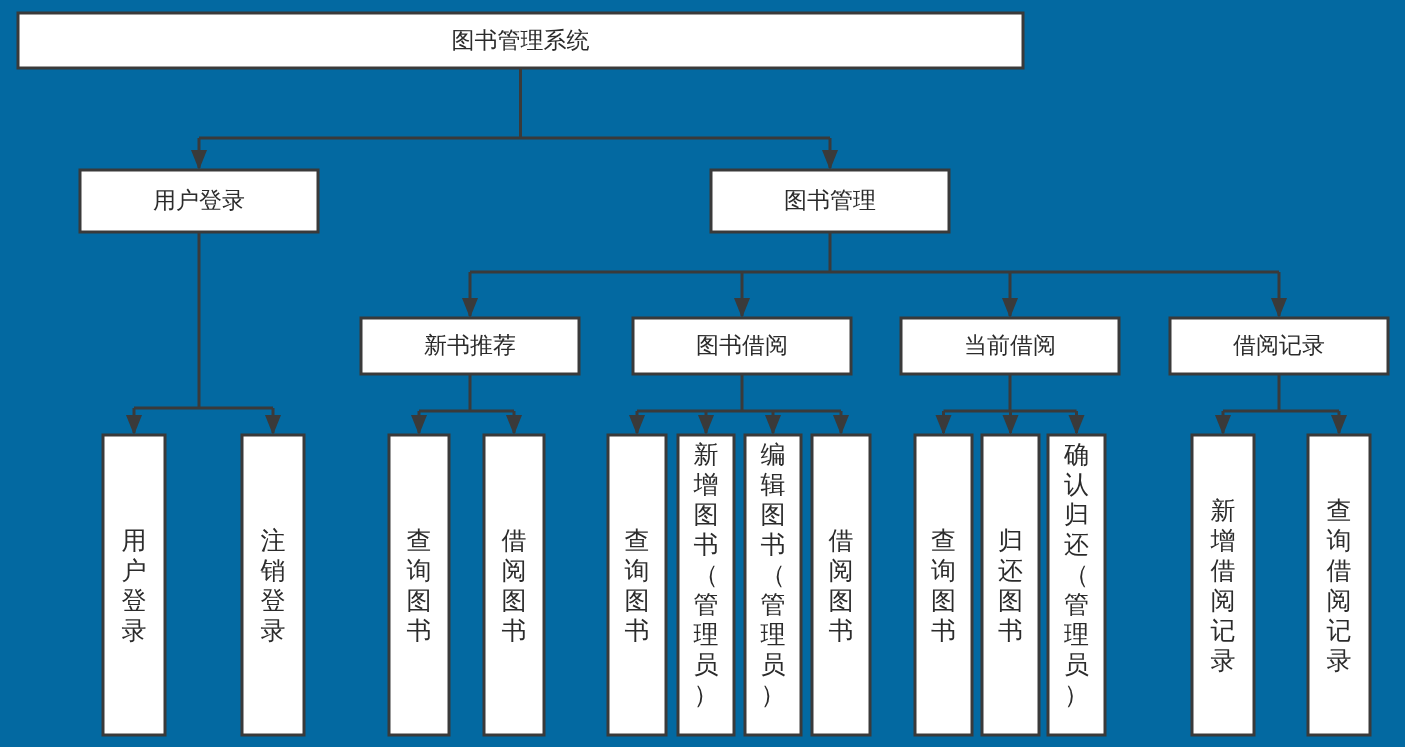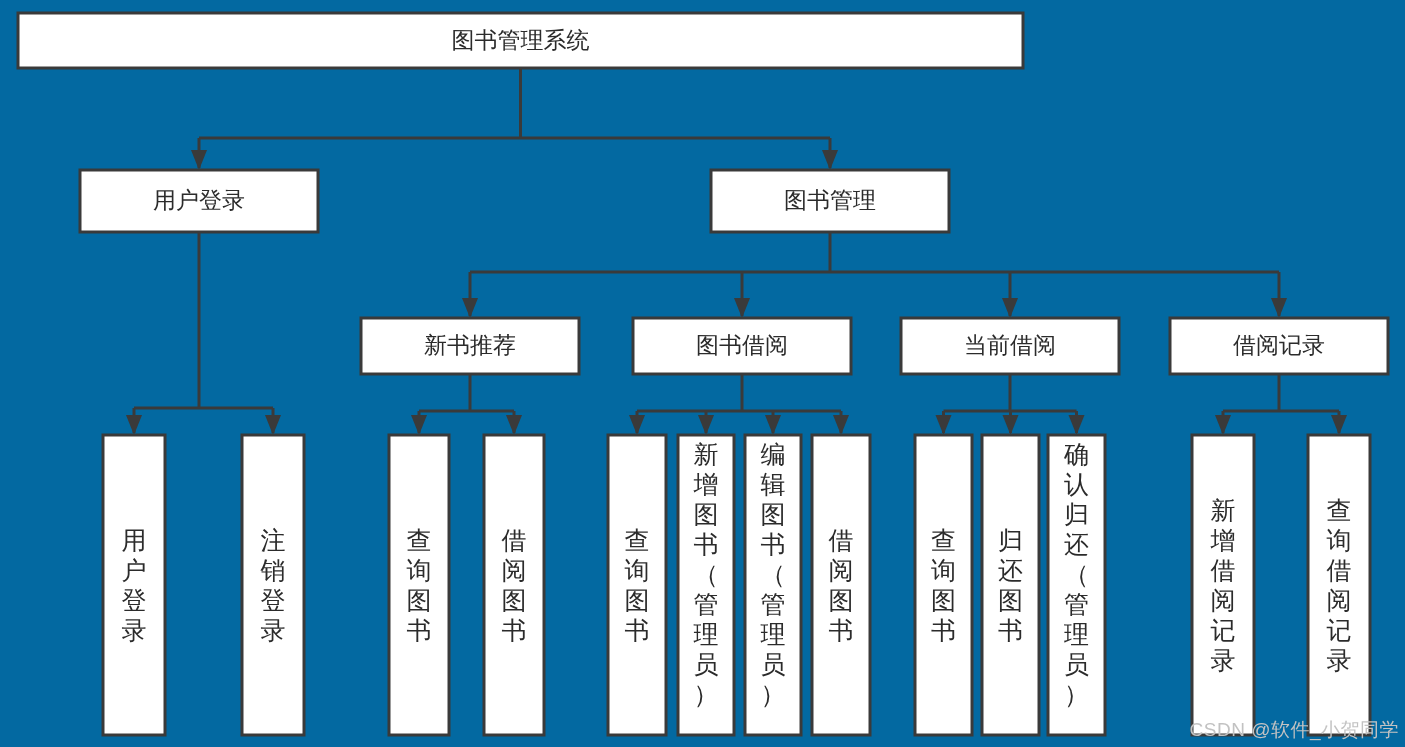--- a/index.html
+++ b/index.html
@@ -162,14 +162,13 @@
         <g>
           <rect x="1192" y="435" width="62" height="300" class="node-rect"></rect>
           <text x="1223" y="519" class="leaf-label"><tspan x="1223" dy="0">新</tspan><tspan x="1223" dy="30">增</tspan><tspan x="1223" dy="30">借</tspan><tspan x="1223" dy="30">阅</tspan><tspan x="1223" dy="30">记</tspan><tspan x="1223" dy="30">录</tspan></text>
         </g>
         <g>
           <rect x="1308" y="435" width="62" height="300" class="node-rect"></rect>
           <text x="1339" y="519" class="leaf-label"><tspan x="1339" dy="0">查</tspan><tspan x="1339" dy="30">询</tspan><tspan x="1339" dy="30">借</tspan><tspan x="1339" dy="30">阅</tspan><tspan x="1339" dy="30">记</tspan><tspan x="1339" dy="30">录</tspan></text>
         </g>
       </g>
   </svg>
-  <div class="watermark">CSDN @软件_小贺同学</div>
 </div>
 
 </body></html>

